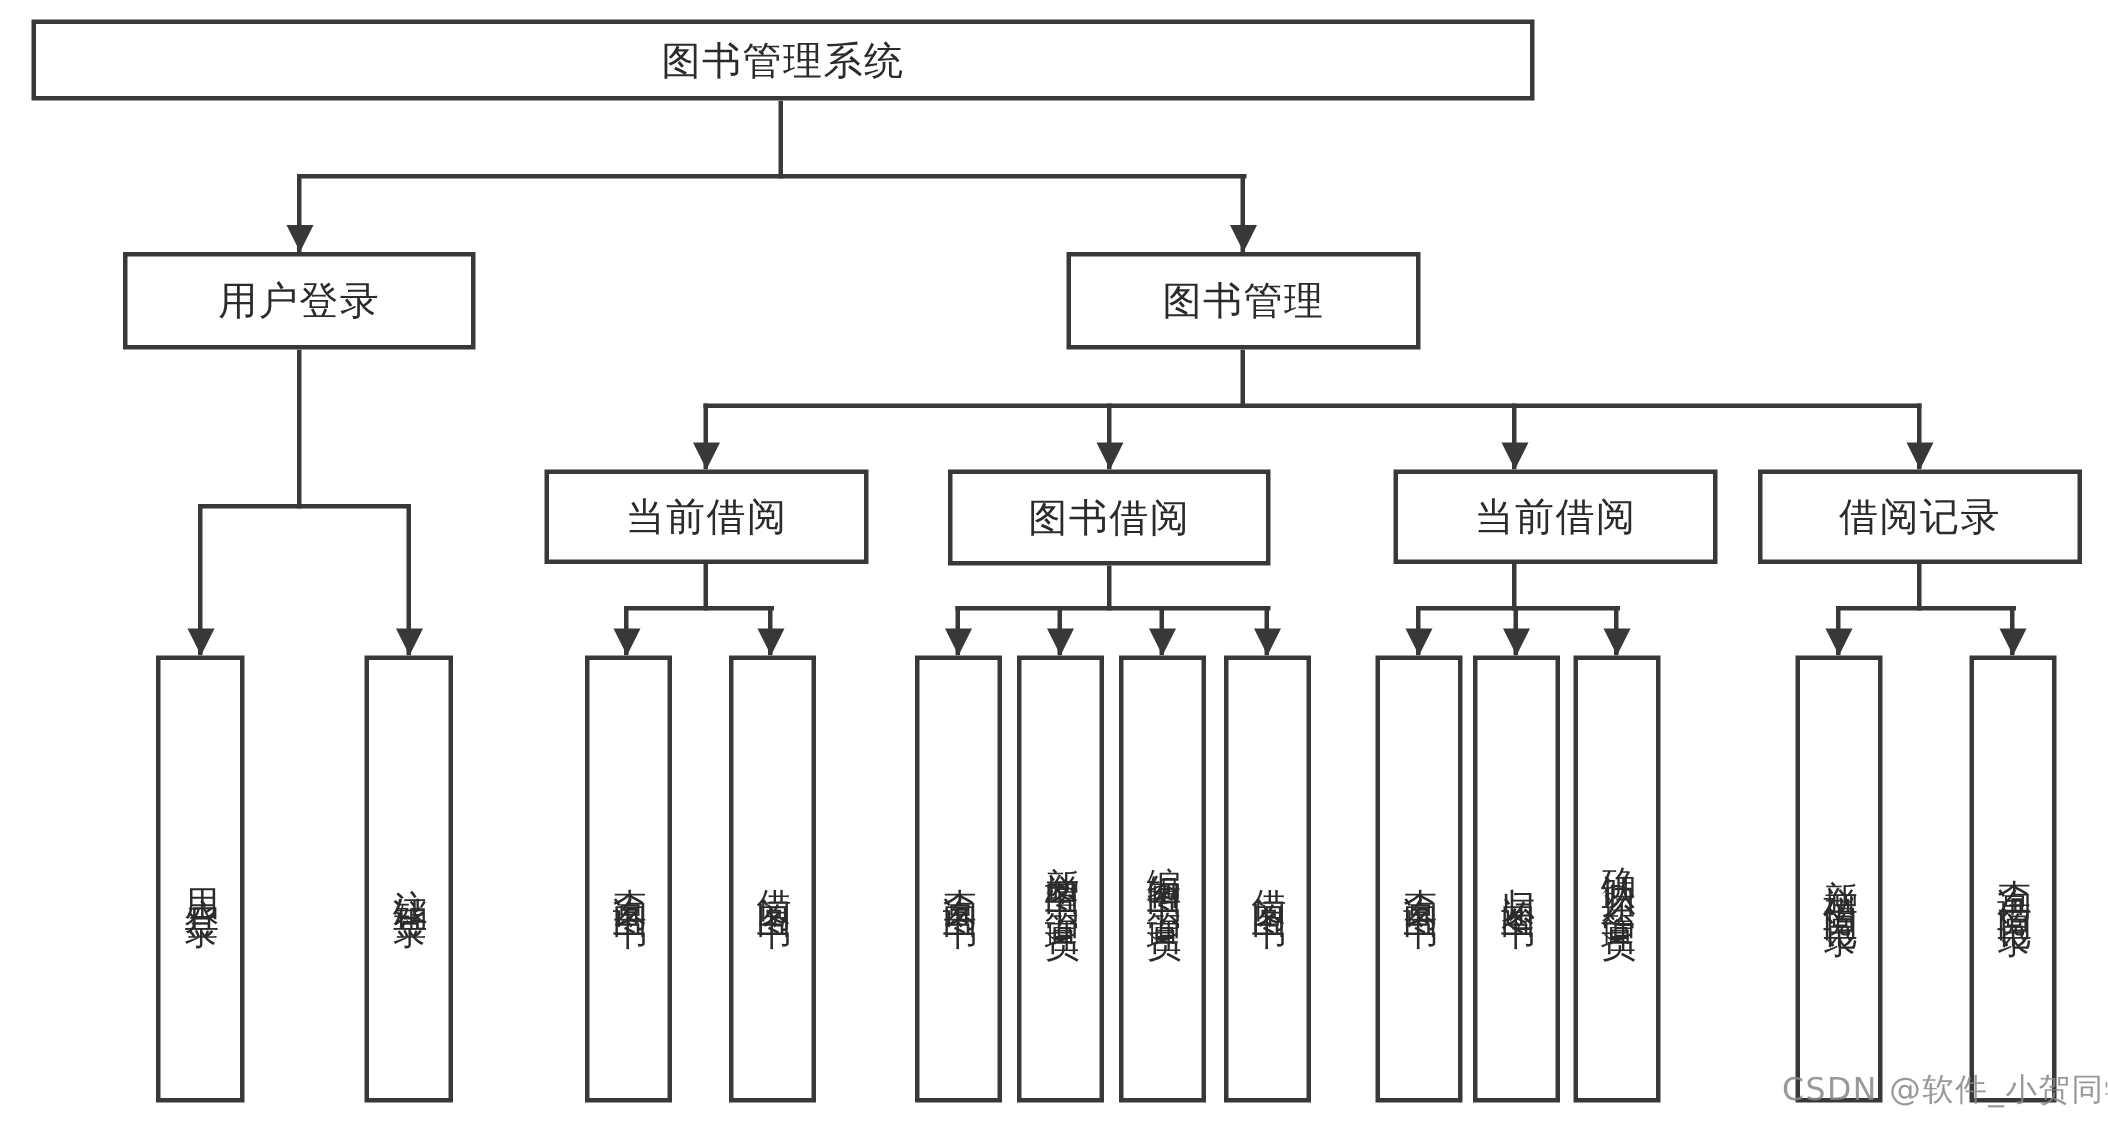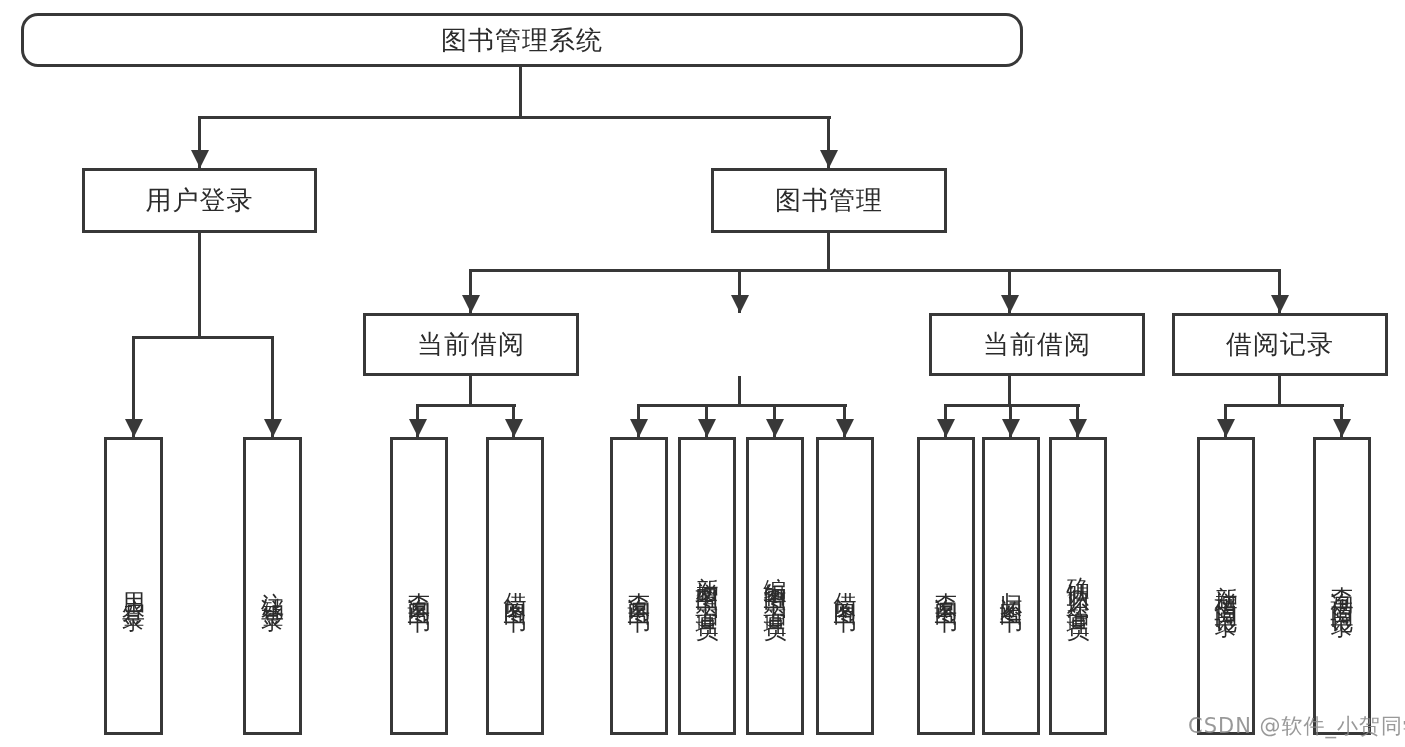--- a/index.html
+++ b/index.html
@@ -97,33 +97,36 @@
   <div class="hline" style="left:944px;top:404px;width:136px;"></div>
   <div class="arrow" style="left:944px;top:404px;height:33px;"></div>
   <div class="arrow" style="left:1009px;top:404px;height:33px;"></div>
   <div class="arrow" style="left:1076px;top:404px;height:33px;"></div>
 
   <div class="vline" style="left:1278px;top:376px;height:31px;"></div>
   <div class="hline" style="left:1224px;top:404px;width:120px;"></div>
   <div class="arrow" style="left:1224px;top:404px;height:33px;"></div>
   <div class="arrow" style="left:1340px;top:404px;height:33px;"></div>
 
-  <div class="hbox" style="left:21px;top:13px;width:1002px;height:54px;border-radius:17px;">
+  <div class="hbox" style="left:21px;top:13px;width:1002px;height:54px;">
     <span>图书管理系统</span>
   </div>
 
   <div class="hbox" style="left:82px;top:168px;width:235px;height:65px;">
     <span>用户登录</span>
   </div>
   <div class="hbox" style="left:711px;top:168px;width:236px;height:65px;font-family:Liberation Serif, serif;">
     <span>图书管理</span>
   </div>
 
   <div class="hbox" style="left:363px;top:313px;width:216px;height:63px;">
     <span>当前借阅</span>
+  </div>
+  <div class="hbox" style="left:632px;top:313px;width:215px;height:64px;">
+    <span>图书借阅</span>
   </div>
   <div class="hbox" style="left:902px;top:313px;width:216px;height:63px;margin-left:27px;">
     <span>当前借阅</span>
   </div>
   <div class="hbox" style="left:1172px;top:313px;width:216px;height:63px;justify-content:center;">
     <span>借阅记录</span>
   </div>
 
   <div class="vbox" style="left:104px;width:59px;">
     <span class="vtext">用户登录</span>

